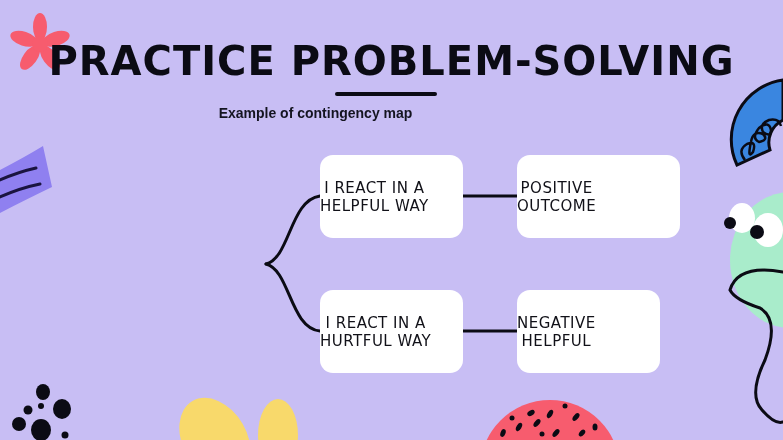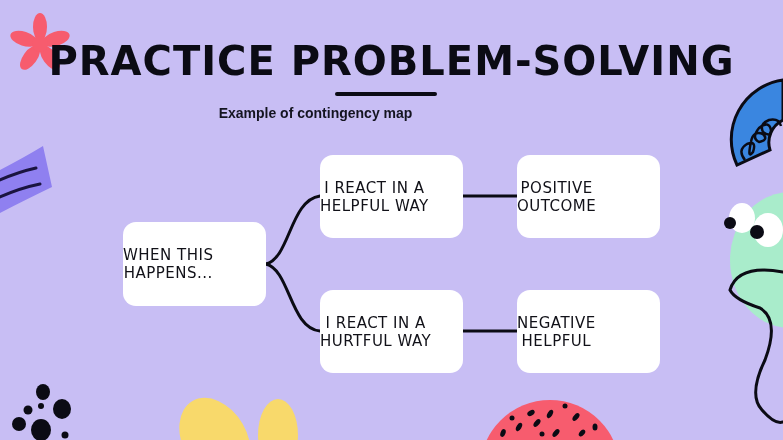--- a/index.html
+++ b/index.html
@@ -103,36 +103,32 @@
       <path d="M 266 264 C 290 270 290 328 320 331"></path>
       <path d="M 462 196 L 518 196"></path>
       <path d="M 462 331 L 518 331"></path>
     </g>
   </svg>
 
   <h1 class="title">PRACTICE PROBLEM-SOLVING</h1>
   <div class="title-underline"></div>
   <div class="subtitle">Example of contingency map</div>
 
-  <div class="box" style="left:123px; top:222px; width:143px; height:84px;">
-    <span>WHEN THIS
-HAPPENS...</span>
-  </div>
 
   <div class="box" style="left:320px; top:155px; width:143px; height:83px;">
     <span>I REACT IN A
 HELPFUL WAY</span>
   </div>
 
   <div class="box" style="left:320px; top:290px; width:143px; height:83px;">
     <span>I REACT IN A
 HURTFUL WAY</span>
   </div>
 
-  <div class="box" style="left:517px; top:155px; width:143px; height:83px;">
+  <div class="box" style="left:517px; top:155px; width:163px; height:83px;">
     <span>POSITIVE
 OUTCOME</span>
   </div>
 
   <div class="box" style="left:517px; top:290px; width:143px; height:83px;">
     <span>NEGATIVE
 HELPFUL</span>
   </div>
 
 </div>

